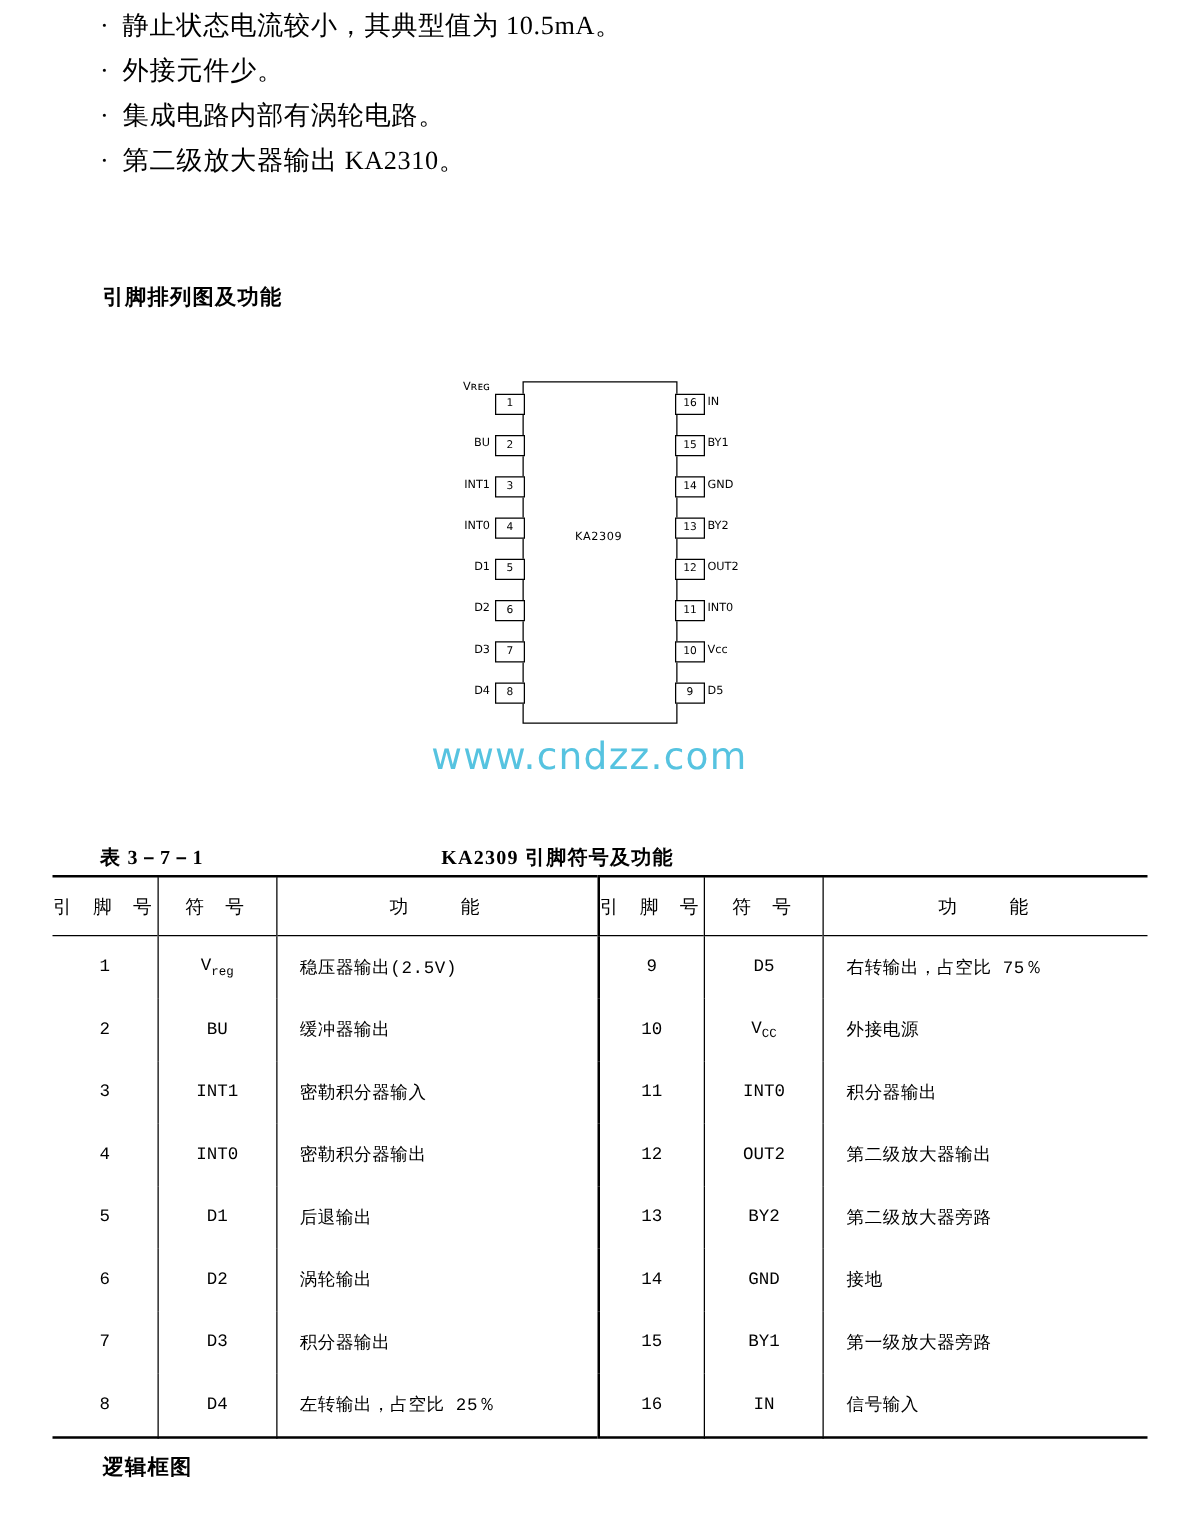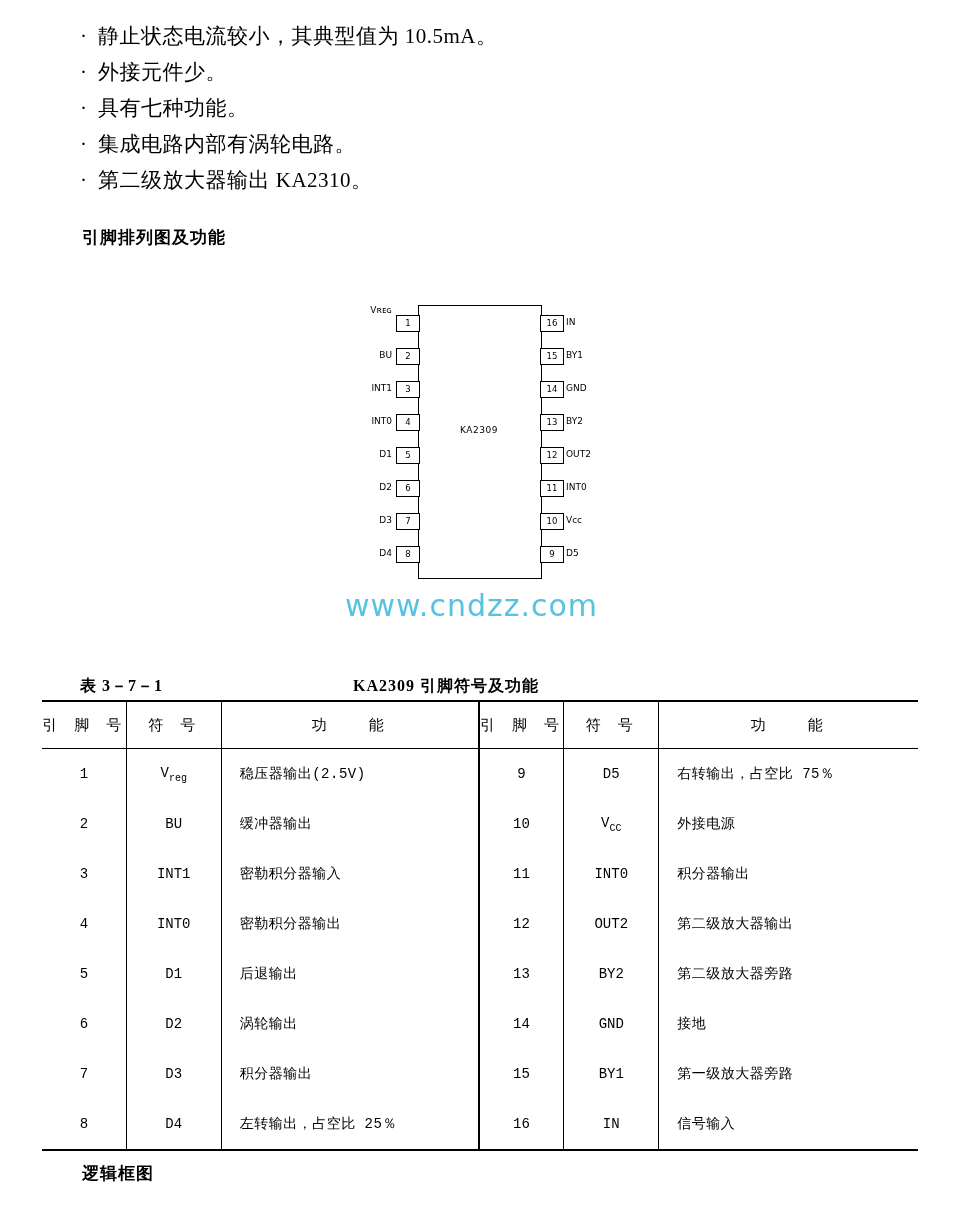--- a/index.html
+++ b/index.html
@@ -7,21 +7,21 @@
     width:960px;height:1211px;
     background:#ffffff;
     font-family:"Liberation Serif", serif;
     color:#000;
     position:relative;
     overflow:hidden;
   }
   .page{position:relative;width:960px;height:1211px;}
 
   
-  .bullets{position:absolute;left:80px;top:18px;width:800px;}
+  .bullets{position:absolute;left:80px;top:2px;width:800px;}
   .bullet{
     font-size:21px;
     line-height:36px;
     letter-spacing:0.5px;
     white-space:nowrap;
   }
   .bullet .dot{display:inline-block;width:18px;}
 
   
   .heading{
@@ -131,21 +131,20 @@
   sub{font-size:10px;}
 </style>
 </head>
 <body>
 
 <div class="page">
 
   <div class="bullets">
     <div class="bullet"><span class="dot">·</span><span>静止状态电流较小，其典型值为 10.5mA。</span></div>
     <div class="bullet"><span class="dot">·</span><span>外接元件少。</span></div>
-    <div class="bullet"><span class="dot">·</span><span>具有七种功能。</span></div>
     <div class="bullet"><span class="dot">·</span><span>集成电路内部有涡轮电路。</span></div>
     <div class="bullet"><span class="dot">·</span><span>第二级放大器输出 KA2310。</span></div>
   </div>
 
   <div class="heading" id="h-pin">引脚排列图及功能</div>
 
   <div class="chip-area">
     <div class="chip-body"></div>
     <div class="chip-label">KA2309</div>
 

